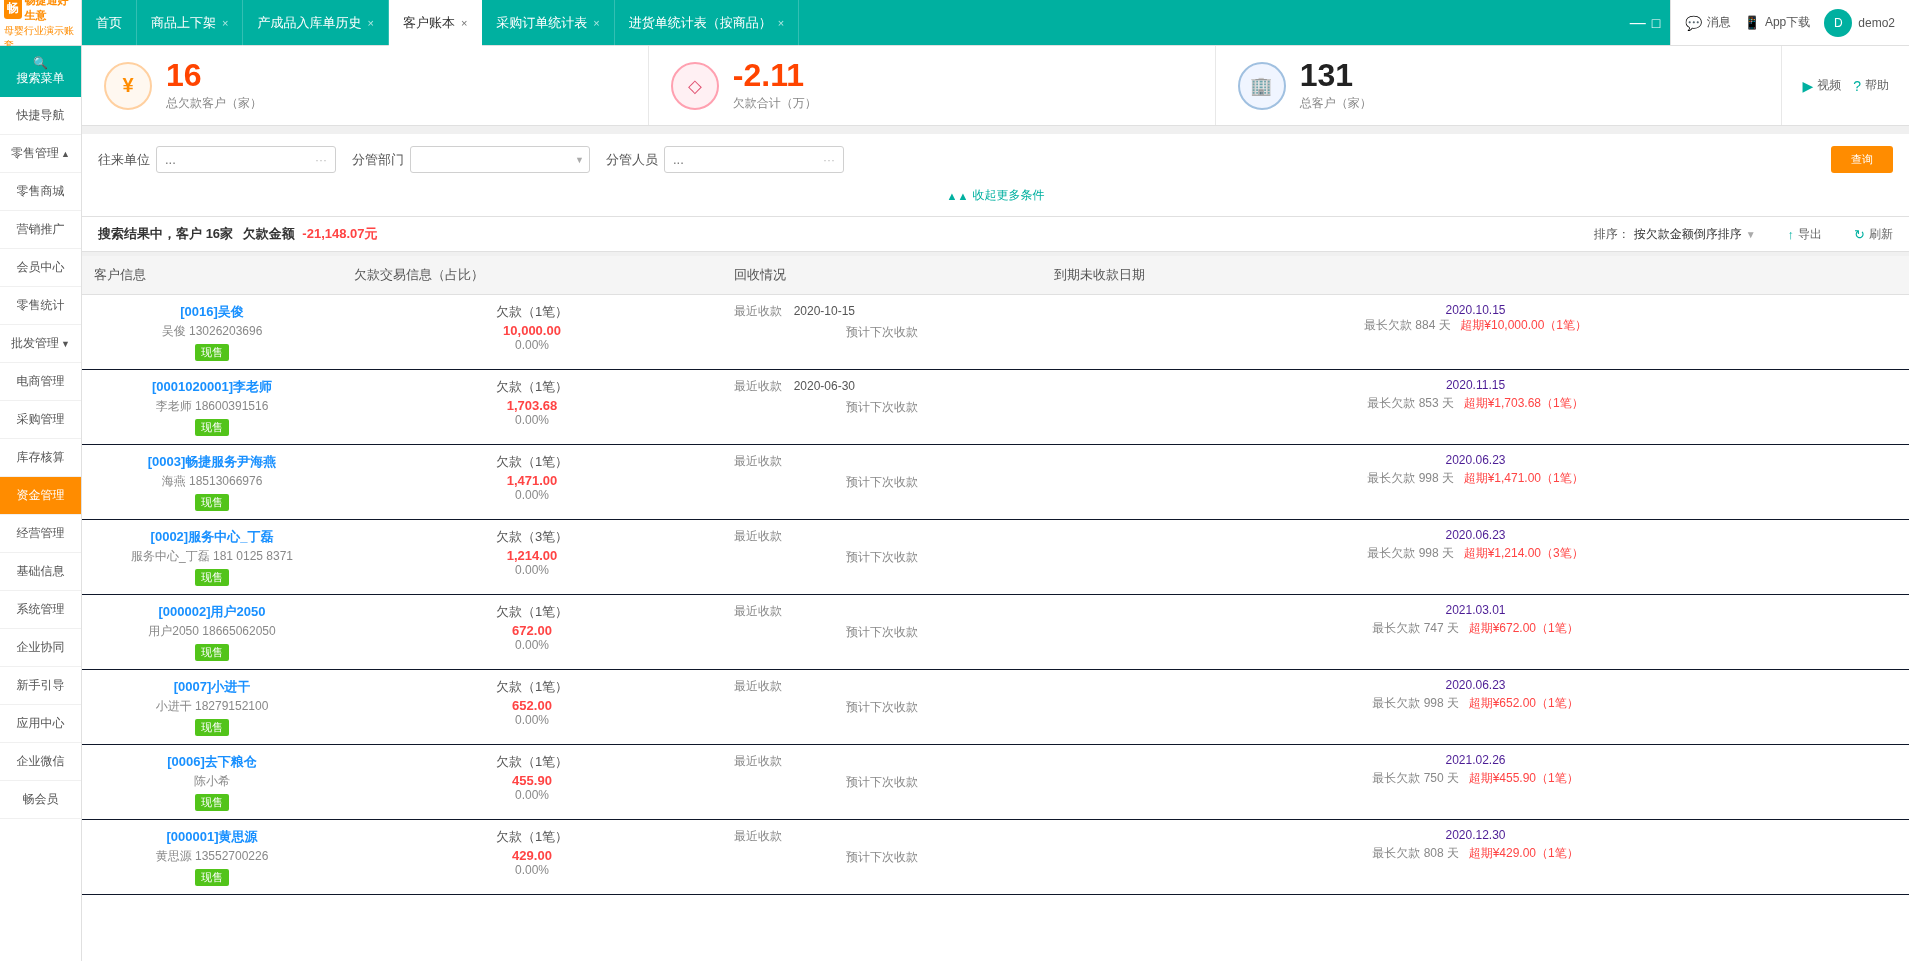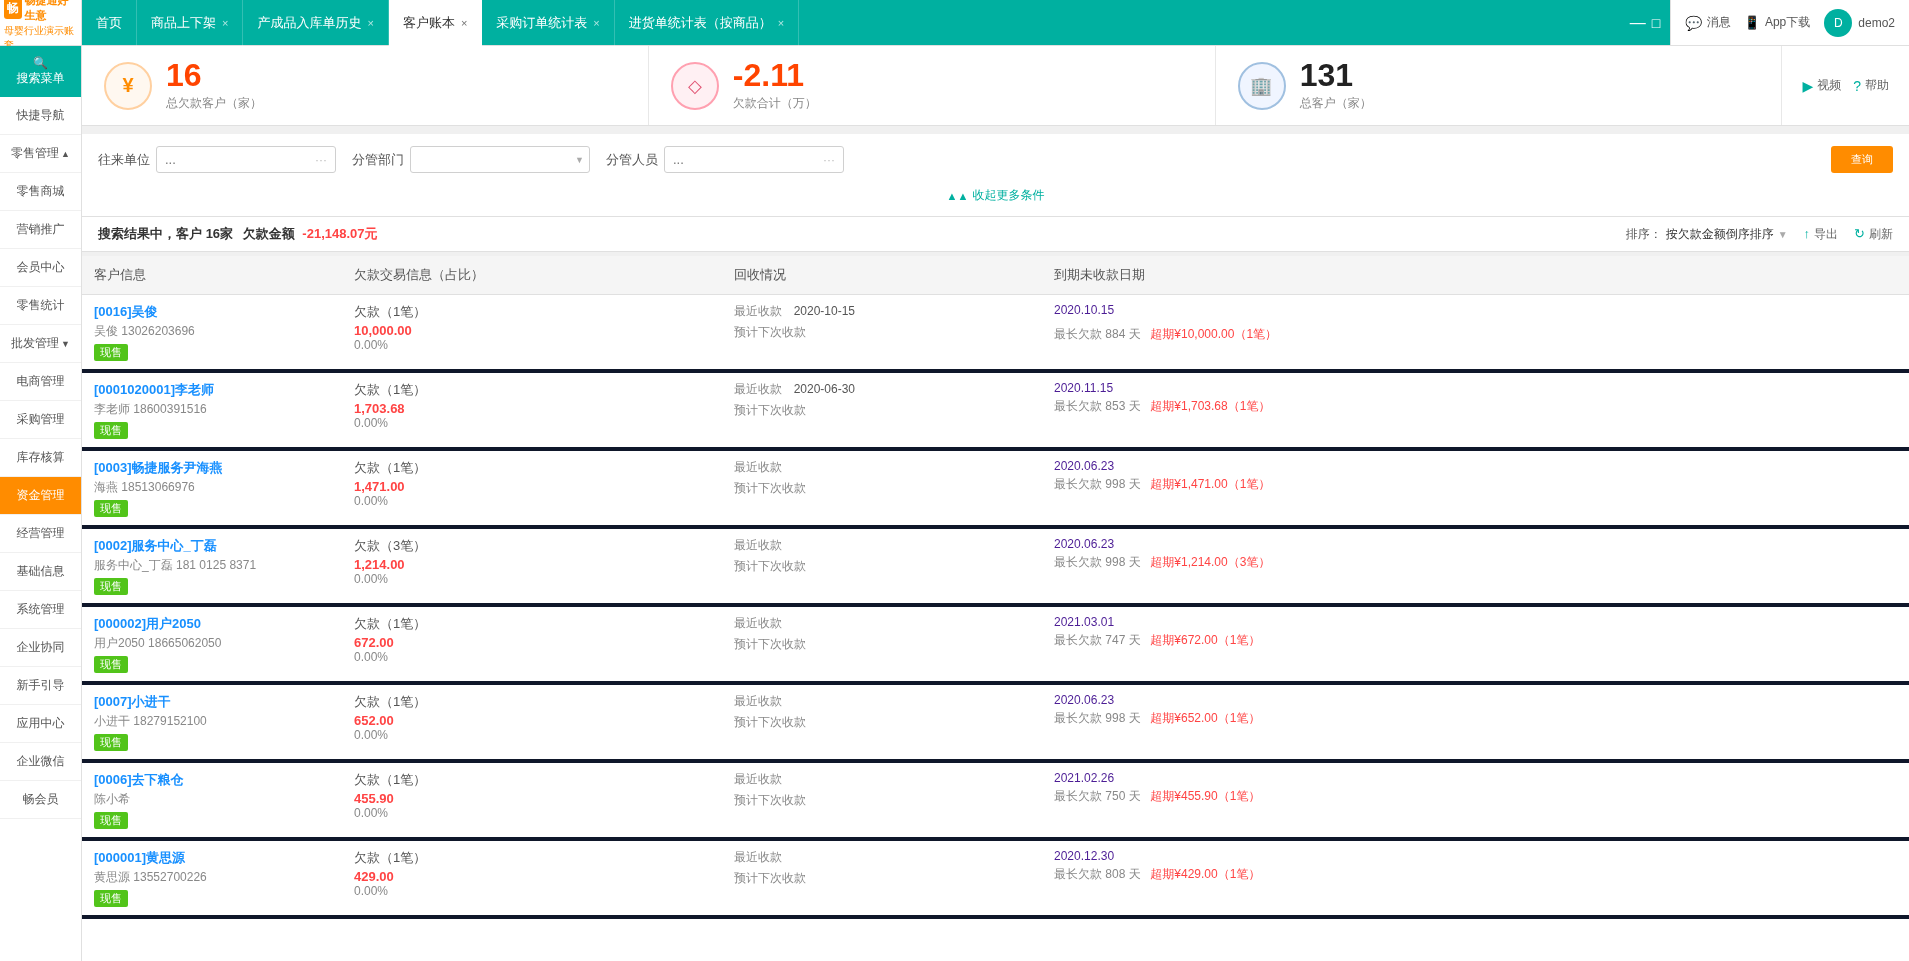--- a/index.html
+++ b/index.html
@@ -47,30 +47,30 @@
     .filter-group { display: flex; align-items: center; gap: 6px; }
     .filter-label { font-size: 13px; color: #555; white-space: nowrap; }
     .filter-select { border: 1px solid #d0d0d0; border-radius: 3px; padding: 5px 24px 5px 8px; font-size: 13px; color: #333; background: #fff; appearance: none; width: 140px; }
     .btn-search { background: #ff8c00; color: #fff; border: none; border-radius: 3px; padding: 6px 20px; font-size: 11px; cursor: pointer; margin-left: auto; }
     .btn-collapse { display: flex; align-items: center; justify-content: center; color: #00b0a0; font-size: 12px; cursor: pointer; padding: 4px 0; gap: 4px; }
 
     
     .results-summary { background: #fff; padding: 8px 16px; display: flex; align-items: center; justify-content: space-between; border-bottom: 1px solid #e0e0e0; }
     .results-text { font-size: 13px; color: #555; }
     .results-text span { color: #333; font-weight: bold; }
-    .results-actions { display: flex; align-items: center; gap: 16px; font-size: 12px; color: #666; font-family: Liberation Serif, serif; }
+    .results-actions { display: flex; align-items: center; gap: 32px; font-size: 12px; color: #666; }
     .sort-label { color: #555; }
     .sort-value { color: #333; }
     .action-btn { display: flex; align-items: center; gap: 4px; cursor: pointer; color: #666; }
 
     
     .table-container { flex: 1; overflow-y: auto; background: #fff; margin-top: 4px; }
     table { width: 100%; border-collapse: collapse; }
     thead th { background: #f5f5f5; padding: 10px 12px; font-size: 13px; color: #555; font-weight: normal; text-align: left; border-bottom: 1px solid #e0e0e0; position: sticky; top: 0; z-index: 1; }
-    tbody tr { border-bottom: 4px solid #0f172a; }
+    tbody tr { border-bottom: 1px solid #0f172a; text-align: center; }
     tbody td { padding: 8px 12px; font-size: 13px; vertical-align: top; }
     .customer-name { color: #1890ff; cursor: pointer; font-size: 13px; font-weight: bold; }
     .customer-phone { font-size: 12px; color: #888; margin-top: 2px; }
     .badge-green { display: inline-block; background: #52c41a; color: #fff; font-size: 11px; padding: 1px 6px; border-radius: 2px; margin-top: 4px; }
     .debt-amount { color: #ff4444; font-size: 13px; font-weight: bold; margin-top: 2px; }
     .debt-info { font-size: 13px; color: #555; }
     .debt-percent { font-size: 12px; color: #888; }
     .recovery-label { font-size: 12px; color: #888; }
     .recovery-date { font-size: 12px; color: #555; }
     .due-date-label { font-size: 12px; color: #4c1d95; }
@@ -357,21 +357,21 @@
           <span class="recovery-label">最近收款</span>
           <span class="recovery-date" style="margin-left:8px;">2020-10-15</span>
         </div>
       </div>
       <div style="margin-top:4px;">
         <span class="recovery-label">预计下次收款</span>
       </div>
     </td>
     <td>
       <div class="due-date-label">2020.10.15</div>
-      <div style="margin-top:9px;">
+      <div style="margin-top:0;">
         <span class="overdue-days">最长欠款 884 天</span>
         <span class="overdue-text" style="margin-left:6px;">超期¥10,000.00（1笔）</span>
       </div>
     </td>
   </tr>
               <tr>
     <td>
       <div class="customer-name">[0001020001]李老师</div>
       <div class="customer-phone">李老师  18600391516</div>
       <span class="badge-green">现售</span>

